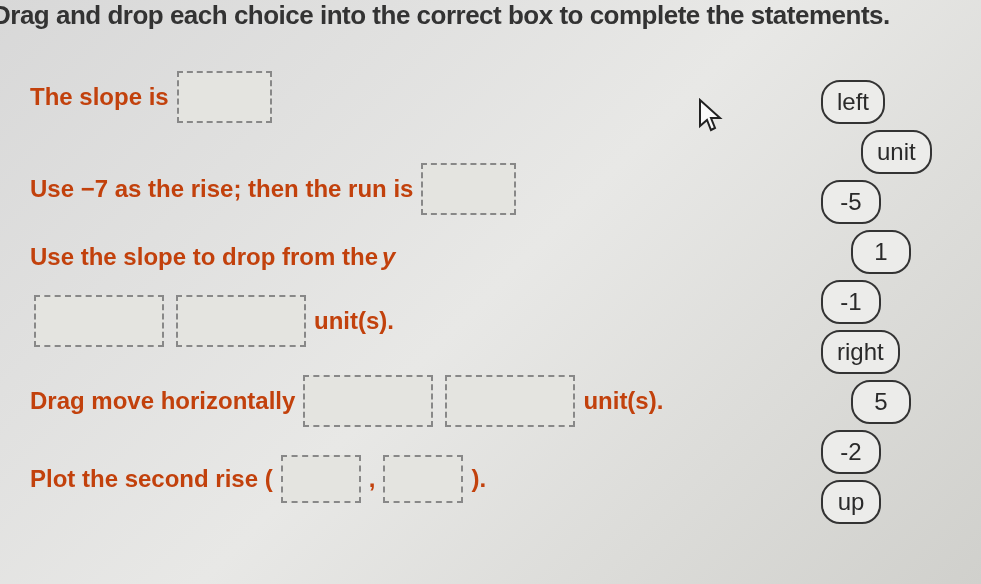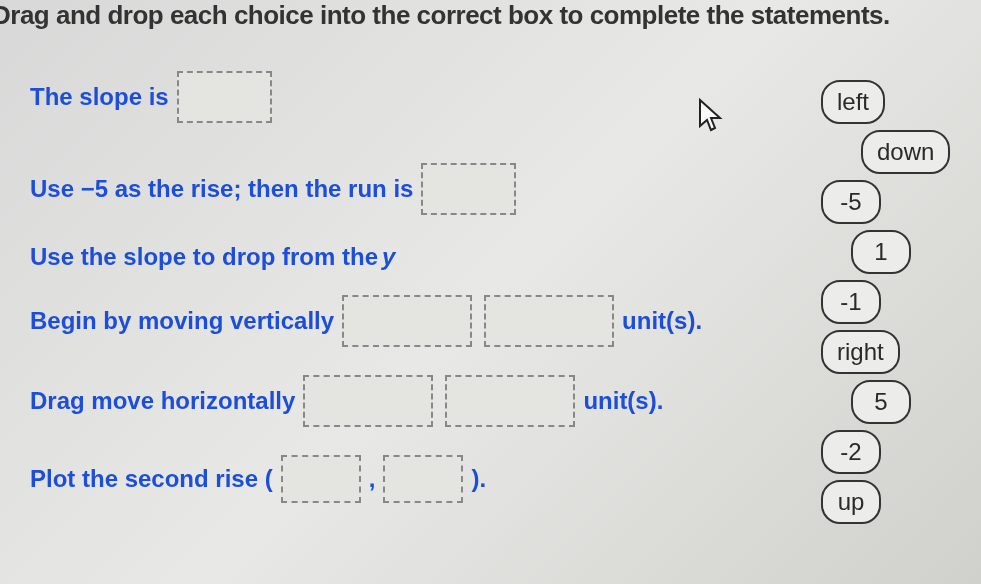--- a/index.html
+++ b/index.html
@@ -24,21 +24,21 @@
     .content-area {
       padding-left: 30px;
       padding-right: 200px;
     }
     .statement-row {
       display: flex;
       align-items: center;
       margin-bottom: 28px;
       font-size: 24px;
       font-weight: 600;
-      color: #1d4ed8;
+      color: #c2410c;
       gap: 4px;
     }
     .statement-row .text { white-space: nowrap; }
     .statement-row .italic { font-style: italic; }
     .drop-zone {
       display: inline-block;
       min-width: 95px;
       height: 52px;
       border: 2px dashed #888;
       background: #e4e4e0;
@@ -82,31 +82,30 @@
 <div class="instruction">Drag and drop each choice into the correct box to complete the statements.</div>
 
 <div class="content-area">
 
   <div class="statement-row" style="margin-bottom:40px;">
     <span class="text">The slope is</span>
     <span class="drop-zone"></span>
   </div>
 
   <div class="statement-row" style="margin-bottom:28px;">
-    <span class="text">Use −5 as the rise; then the run is</span>
+    <span class="text">Use −7 as the rise; then the run is</span>
     <span class="drop-zone"></span>
   </div>
 
   <div class="statement-row" style="margin-bottom:24px;">
     <span class="text">Use the slope to drop from the </span>
       <span class="text italic">y</span>
   </div>
 
   <div class="statement-row" style="margin-bottom:28px;">
-    <span class="text">Begin by moving vertically</span>
     <span class="drop-zone wider"></span>
     <span class="drop-zone wider"></span>
     <span class="text">unit(s).</span>
   </div>
 
   <div class="statement-row" style="margin-bottom:28px;">
     <span class="text">Drag move horizontally</span>
     <span class="drop-zone wider"></span>
     <span class="drop-zone wider"></span>
     <span class="text">unit(s).</span>
@@ -118,21 +117,21 @@
     <span class="paren">,</span>
     <span class="drop-zone small"></span>
     <span class="paren">).</span>
   </div>
 
 </div>
 
 <div class="choices-panel">
   <div class="choices-stack">
     <div class="choice fit">left</div>
-    <div class="choice fit offset-r">down</div>
+    <div class="choice fit offset-r">unit</div>
     <div class="choice fit">-5</div>
     <div class="choice fit offset-r2">1</div>
     <div class="choice fit">-1</div>
     <div class="choice fit">right</div>
     <div class="choice fit offset-r2">5</div>
     <div class="choice fit">-2</div>
     <div class="choice fit">up</div>
   </div>
 </div>
 

